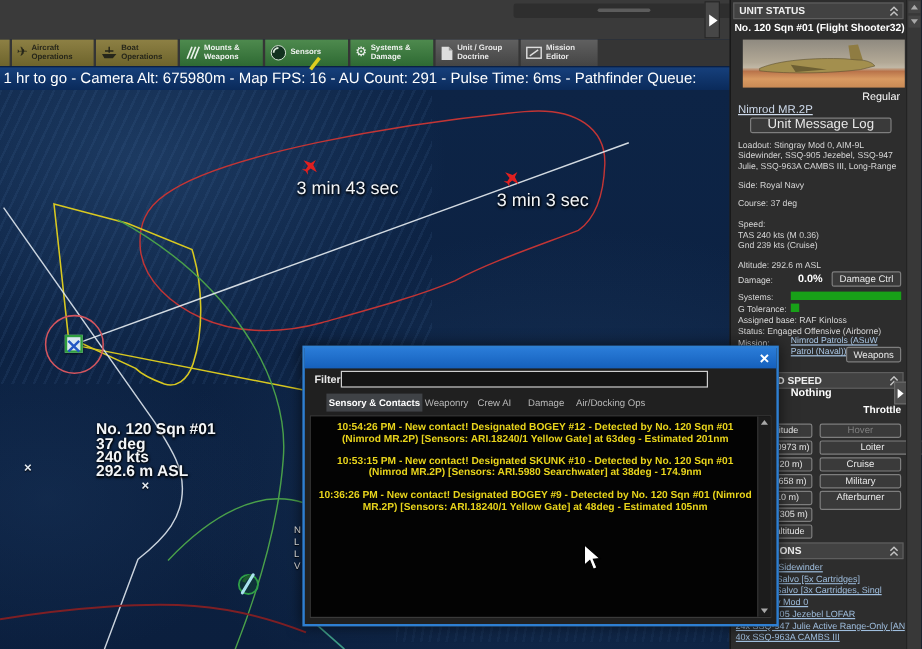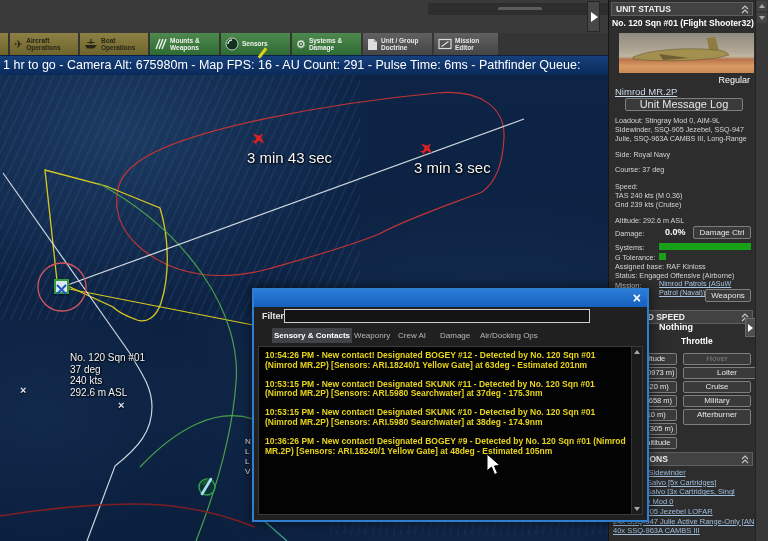--- a/index.html
+++ b/index.html
@@ -32,21 +32,21 @@
     background:
       radial-gradient(420px 300px at 120px 60px, rgba(48,86,132,.45), transparent 60%),
       radial-gradient(520px 330px at 480px 330px, rgba(42,76,118,.38), transparent 65%),
       radial-gradient(300px 220px at 40px 340px, rgba(30,60,100,.32), transparent 60%),
       linear-gradient(#0d2446,#0b1f3e);
   }
   .tex { position:absolute; opacity:.85; pointer-events:none; }
   .tex1 { left:0; top:0; width:360px; height:245px; background:repeating-linear-gradient(115deg, rgba(70,110,160,.16) 0 2px, transparent 2px 8px); }
   .tex2 { left:330px; top:250px; width:282px; height:210px; background:repeating-linear-gradient(100deg, rgba(60,95,140,.12) 0 2px, transparent 2px 7px); }
   .map-label { position:absolute; color:#f2f5f8; font-size:15px; text-shadow:0 1px 2px #000, 1px 0 2px #000; white-space:nowrap; }
-  .unit-label { left:70px; top:277px; font-size:10px; font-weight:normal; line-height:11.5px; }
+  .unit-label { left:80px; top:277px; font-size:13px; font-weight:bold; line-height:11.5px; }
   .xmark { position:absolute; color:#e4ebf2; font-size:11px; font-weight:bold; text-shadow:0 1px 1px #000; }
   .stray { left:245px; top:362px; font-size:8px; line-height:10px; color:#e8e8e8; text-shadow:0 1px 1px #000; }
   .unit-sym { left:54px; top:204px; width:15px; height:15px; background:#d9e7f0; border:2px solid #2f9e3f; box-shadow:0 1px 2px rgba(0,0,0,.6); }
 
   
   .sb { left:608px; top:0; width:160px; height:541px; background:#2d2d2d; border-left:1px solid #151515; z-index:5; color:#d6d6d6; }
   .sb-scroll { position:absolute; right:0; top:0; width:13px; height:541px; background:#383838; border-left:1px solid #232323; }
   .sb-scroll .sbtn { position:absolute; left:1px; width:10px; height:10px; background:#444; display:flex; align-items:center; justify-content:center; }
   .tri-up { width:0; height:0; border-left:3px solid transparent; border-right:3px solid transparent; border-bottom:4px solid #a8a8a8; }
   .tri-dn { width:0; height:0; border-left:3px solid transparent; border-right:3px solid transparent; border-top:4px solid #a8a8a8; }
@@ -58,21 +58,21 @@
   .wlinks div { font-size:7.5px; line-height:9.7px; color:#9fbede; text-decoration:underline; white-space:nowrap; overflow:hidden; width:141px; }
 
   
   .dlg { left:252px; top:288px; width:397px; height:234px; background:#202020; border:2px solid #2e7fd2; box-shadow:0 0 12px rgba(0,0,0,.65); z-index:10; }
   .dlg-title { position:absolute; left:0; top:0; right:0; height:17px; background:linear-gradient(#2a7cd8,#1560bc); color:#fff; font-size:9.5px; font-weight:bold; line-height:17px; padding-left:8px; }
   .dlg-close { position:absolute; right:6px; top:0; color:#fff; font-size:14px; line-height:16px; font-weight:bold; cursor:default; }
   .dlg-filter-lbl { position:absolute; left:8px; top:21px; color:#e8e8e8; font-size:9px; font-weight:bold; }
   .dlg-filter { position:absolute; left:30px; top:19px; width:306px; height:14px; background:#141414; border:1px solid #cfcfcf; color:#ddd; font-size:9px; padding:0 3px; outline:none; }
   .dlg-tab { position:absolute; top:38px; height:15px; line-height:15px; font-size:8px; color:#b8b8b8; }
   .dlg-tab.active { background:#3f4246; color:#fff; font-weight:bold; text-align:center; }
-  .dlg-msgs-wrap { position:absolute; left:4px; right:4px; top:56px; bottom:5px; background:#030303; border:1px solid #3a3a3a; }
+  .dlg-msgs-wrap { position:absolute; left:4px; right:4px; top:56px; bottom:5px; background:#030303; border:1px solid #3a3a3a;text-align:center; }
   .dlg-msgs { position:absolute; left:6px; top:4px; right:15px; }
   .dlg-msgs div { color:#e8d41c; font-size:8.5px; font-weight:bold; line-height:9.8px; margin-bottom:9px; }
   .dlg-vscroll { position:absolute; right:0; top:0; width:11px; bottom:0; background:#1c1c1c; border-left:1px solid #333; }
   .dlg-vscroll .sbtn { position:absolute; left:2px; display:flex; }
 
   .cursor { z-index:60; }
 </style>
 </head>
 <body>
 
@@ -268,21 +268,21 @@
     <div class="sb-hdr" style="top:310px">
       <span style="padding-left:4px">DESIRED SPEED</span>
       <span class="chev"><svg width="8" height="9" viewBox="0 0 8 9">
             <path d="M1,4 L4,1 L7,4 M1,8 L4,5 L7,8" stroke="#c4c4c4" stroke-width="1.2" fill="none"></path>
           </svg></span>
     </div>
     <div class="abs" style="left:0;top:322px;width:134px;text-align:center;color:#fff;font-size:9px;font-weight:bold">Nothing</div>
     <div class="abs" style="left:136px;top:318px;width:11px;height:19px;background:#4e4e4e;border:1px solid #6a6a6a">
       <span style="position:absolute;left:2px;top:5px;width:0;height:0;border-top:4px solid transparent;border-bottom:4px solid transparent;border-left:5px solid #fff"></span>
     </div>
-    <div class="abs" style="left:72px;top:336px;width:70px;text-align:left;color:#fff;font-size:8.5px;font-weight:bold">Throttle</div>
+    <div class="abs" style="left:72px;top:336px;width:70px;text-align:right;color:#fff;font-size:8.5px;font-weight:bold">Throttle</div>
 
     <div class="sb-btn" style="left:4px;top:353px;width:64px;height:12px;line-height:10px;font-size:7.5px">Max altitude</div>
     <div class="sb-btn" style="left:4px;top:367px;width:64px;height:12px;line-height:10px;font-size:7.5px">Ceiling (10973 m)</div>
     <div class="sb-btn" style="left:4px;top:381px;width:64px;height:12px;line-height:10px;font-size:7.5px">High (7620 m)</div>
     <div class="sb-btn" style="left:4px;top:395px;width:64px;height:12px;line-height:10px;font-size:7.5px">Middle (3658 m)</div>
     <div class="sb-btn" style="left:4px;top:409px;width:64px;height:12px;line-height:10px;font-size:7.5px">Low (610 m)</div>
     <div class="sb-btn" style="left:4px;top:423px;width:64px;height:12px;line-height:10px;font-size:7.5px">Very low (305 m)</div>
     <div class="sb-btn" style="left:4px;top:437px;width:64px;height:12px;line-height:10px;font-size:7.5px">Manual altitude</div>
 
     <div class="sb-btn" style="left:74px;top:353px;width:68px;height:12px;line-height:10px;color:#7e7e7e">Hover</div>
@@ -326,21 +326,20 @@
 
     <div class="dlg-tab active" style="left:18px;width:80px">Sensory &amp; Contacts</div>
     <div class="dlg-tab" style="left:100px">Weaponry</div>
     <div class="dlg-tab" style="left:144px">Crew AI</div>
     <div class="dlg-tab" style="left:186px">Damage</div>
     <div class="dlg-tab" style="left:226px">Air/Docking Ops</div>
 
     <div class="dlg-msgs-wrap">
       <div class="dlg-msgs">
         <div>10:54:26 PM - New contact! Designated BOGEY #12 - Detected by No. 120 Sqn #01 (Nimrod MR.2P) [Sensors: ARI.18240/1 Yellow Gate] at 63deg - Estimated 201nm</div>
-        <div>10:53:15 PM - New contact! Designated SKUNK #11 - Detected by No. 120 Sqn #01 (Nimrod MR.2P) [Sensors: ARI.5980 Searchwater] at 37deg - 175.3nm</div>
         <div>10:53:15 PM - New contact! Designated SKUNK #10 - Detected by No. 120 Sqn #01 (Nimrod MR.2P) [Sensors: ARI.5980 Searchwater] at 38deg - 174.9nm</div>
         <div>10:36:26 PM - New contact! Designated BOGEY #9 - Detected by No. 120 Sqn #01 (Nimrod MR.2P) [Sensors: ARI.18240/1 Yellow Gate] at 48deg - Estimated 105nm</div>
       </div>
       <div class="dlg-vscroll">
         <div class="sbtn" style="top:3px">
             <span class="tri-up"></span>
           </div>
         <div class="sbtn" style="bottom:3px">
             <span class="tri-dn"></span>
           </div>

